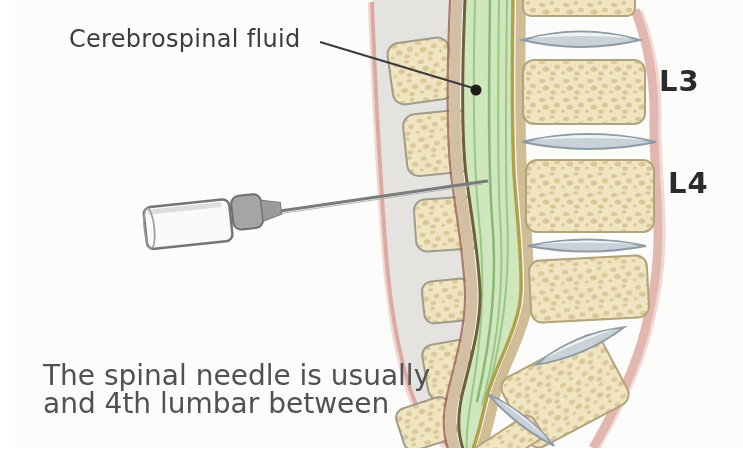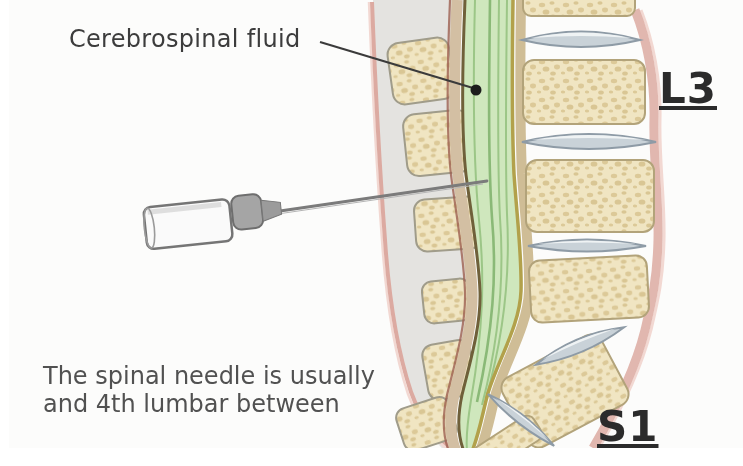--- a/index.html
+++ b/index.html
@@ -17,26 +17,26 @@
   html,body{margin:0;padding:0;background:#fff;}
   .stage{
     position:relative;width:743px;height:448px;overflow:hidden;
     background:var(--bg);
     font-family:"DejaVu Sans","Liberation Sans",sans-serif;
     margin-left:9px;
   }
   .stage svg{position:absolute;left:0;top:0;}
   .overlay{position:absolute;white-space:nowrap;}
   .csf-label{left:60px;top:25px;font-size:24px;color:var(--text);letter-spacing:.3px;}
-  .vlabel{font-size:42px;font-weight:700;color:var(--label-dark);letter-spacing:1px;text-decoration:underline;}
+  .vlabel{font-size:29px;font-weight:700;color:var(--label-dark);letter-spacing:1px;}
   .vl-l3{left:650px;top:64px;}
   .vl-l4{left:659px;top:166px;}
   .vl-l5{left:645px;top:286px;}
   .vl-s1{left:588px;top:402px;}
-  .caption{left:34px;top:362px;font-size:24px;line-height:28px;color:var(--caption);}
+  .caption{left:34px;top:362px;font-size:28px;line-height:28px;color:var(--caption);}
   
   .soft{fill:var(--soft-tissue);}
   .pat-base{fill:var(--bone);}
   .pat-dot{fill:var(--bone-speckle);opacity:.85;}
   .pat-dot2{fill:var(--bone-speckle2);opacity:.6;}
   .bone-shape{fill:url(#trabec);stroke:var(--bone-outline);stroke-width:2;}
   .sp-shape{fill:url(#trabec);stroke:var(--sp-outline);stroke-width:2;}
   .canal{fill:var(--csf);}
   .strand{fill:none;stroke:var(--csf-strand);stroke-width:2;}
   .strand-dark{fill:none;stroke:var(--csf-strand-dark);stroke-width:2.6;}
@@ -171,19 +171,19 @@
       </g>
     </g>
 
     <line class="leader" x1="311" y1="42" x2="464" y2="88"></line>
     <circle class="dot" cx="467" cy="90" r="5.5"></circle>
   </svg>
 
   <div class="overlay csf-label">Cerebrospinal fluid</div>
 
   <div class="overlay vlabel vl-l3">L3</div>
-  <div class="overlay vlabel vl-s1">S1</div>
+  <div class="overlay vlabel vl-l4">L4</div>
 
   <div class="overlay caption">
     <div>The spinal needle is usually</div>
     <div>and 4th lumbar between</div>
   </div>
 </div>
 
 </body></html>

